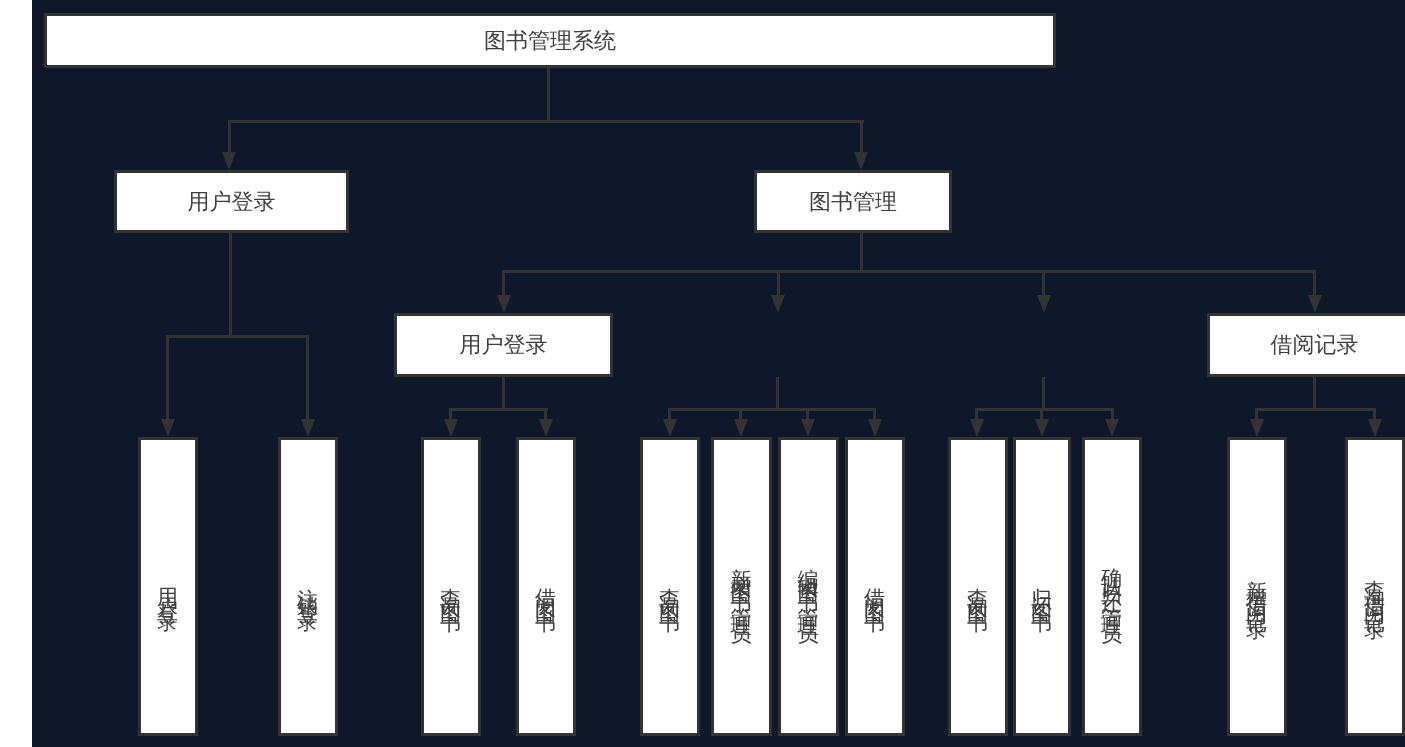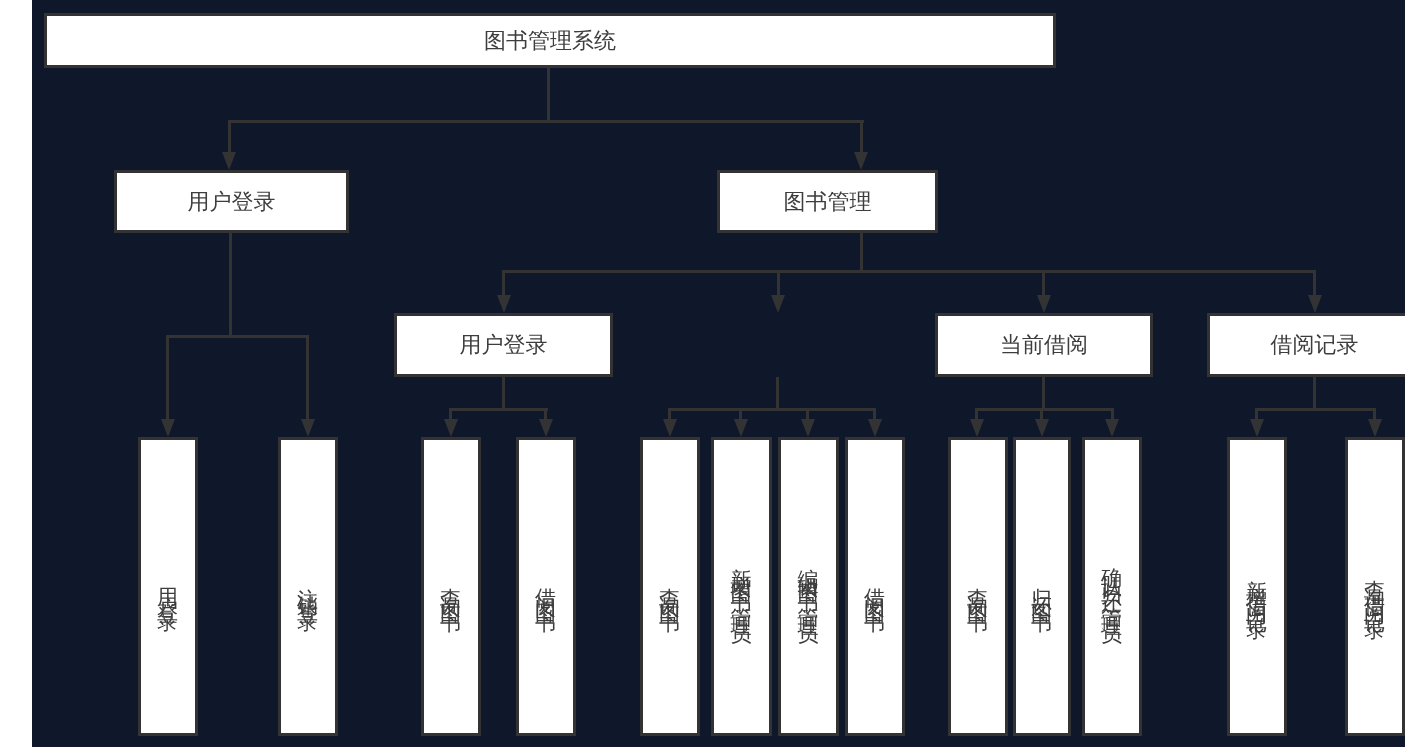--- a/index.html
+++ b/index.html
@@ -34,42 +34,41 @@
   <div class="box" style="left:12px;top:13px;width:1012px;height:55px">图书管理系统</div>
 
   <div class="vl" style="left:515px;top:68px;height:54px"></div>
   <div class="hl" style="left:196px;top:120px;width:636px"></div>
   <div class="vl" style="left:196px;top:120px;height:34px"></div>
   <div class="vl" style="left:828px;top:120px;height:34px"></div>
   <div class="ar" style="left:190px;top:152px"></div>
   <div class="ar" style="left:822px;top:152px"></div>
 
   <div class="box" style="left:82px;top:170px;width:235px;height:63px">用户登录</div>
-  <div class="box" style="left:685px;top:170px;width:221px;height:63px">图书管理</div>
+  <div class="box" style="left:722px;top:170px;width:198px;height:63px">图书管理</div>
 
   <div class="vl" style="left:197px;top:233px;height:104px"></div>
   <div class="hl" style="left:134px;top:335px;width:143px"></div>
   <div class="vl" style="left:134px;top:335px;height:86px"></div>
   <div class="vl" style="left:274px;top:335px;height:86px"></div>
   <div class="ar" style="left:129px;top:419px"></div>
   <div class="ar" style="left:269px;top:419px"></div>
 
   <div class="vl" style="left:828px;top:233px;height:39px"></div>
   <div class="hl" style="left:470px;top:270px;width:814px"></div>
   <div class="vl" style="left:470px;top:270px;height:27px"></div>
   <div class="vl" style="left:745px;top:270px;height:27px"></div>
   <div class="vl" style="left:1010px;top:270px;height:27px"></div>
   <div class="vl" style="left:1281px;top:270px;height:27px"></div>
   <div class="ar" style="left:465px;top:295px"></div>
   <div class="ar" style="left:739px;top:295px"></div>
   <div class="ar" style="left:1005px;top:295px"></div>
   <div class="ar" style="left:1276px;top:295px"></div>
 
   <div class="box" style="left:362px;top:313px;width:219px;height:64px">用户登录</div>
-  <div class="box" style="left:903px;top:313px;width:218px;height:64px">当前借阅</div>
   <div class="box" style="left:1175px;top:313px;width:215px;height:64px">借阅记录</div>
 
   <div class="vl" style="left:470px;top:377px;height:33px"></div>
   <div class="hl" style="left:417px;top:408px;width:99px"></div>
   <div class="vl" style="left:417px;top:408px;height:13px"></div>
   <div class="vl" style="left:512px;top:408px;height:13px"></div>
   <div class="ar" style="left:412px;top:419px"></div>
   <div class="ar" style="left:507px;top:419px"></div>
 
   <div class="vl" style="left:744px;top:377px;height:33px"></div>

